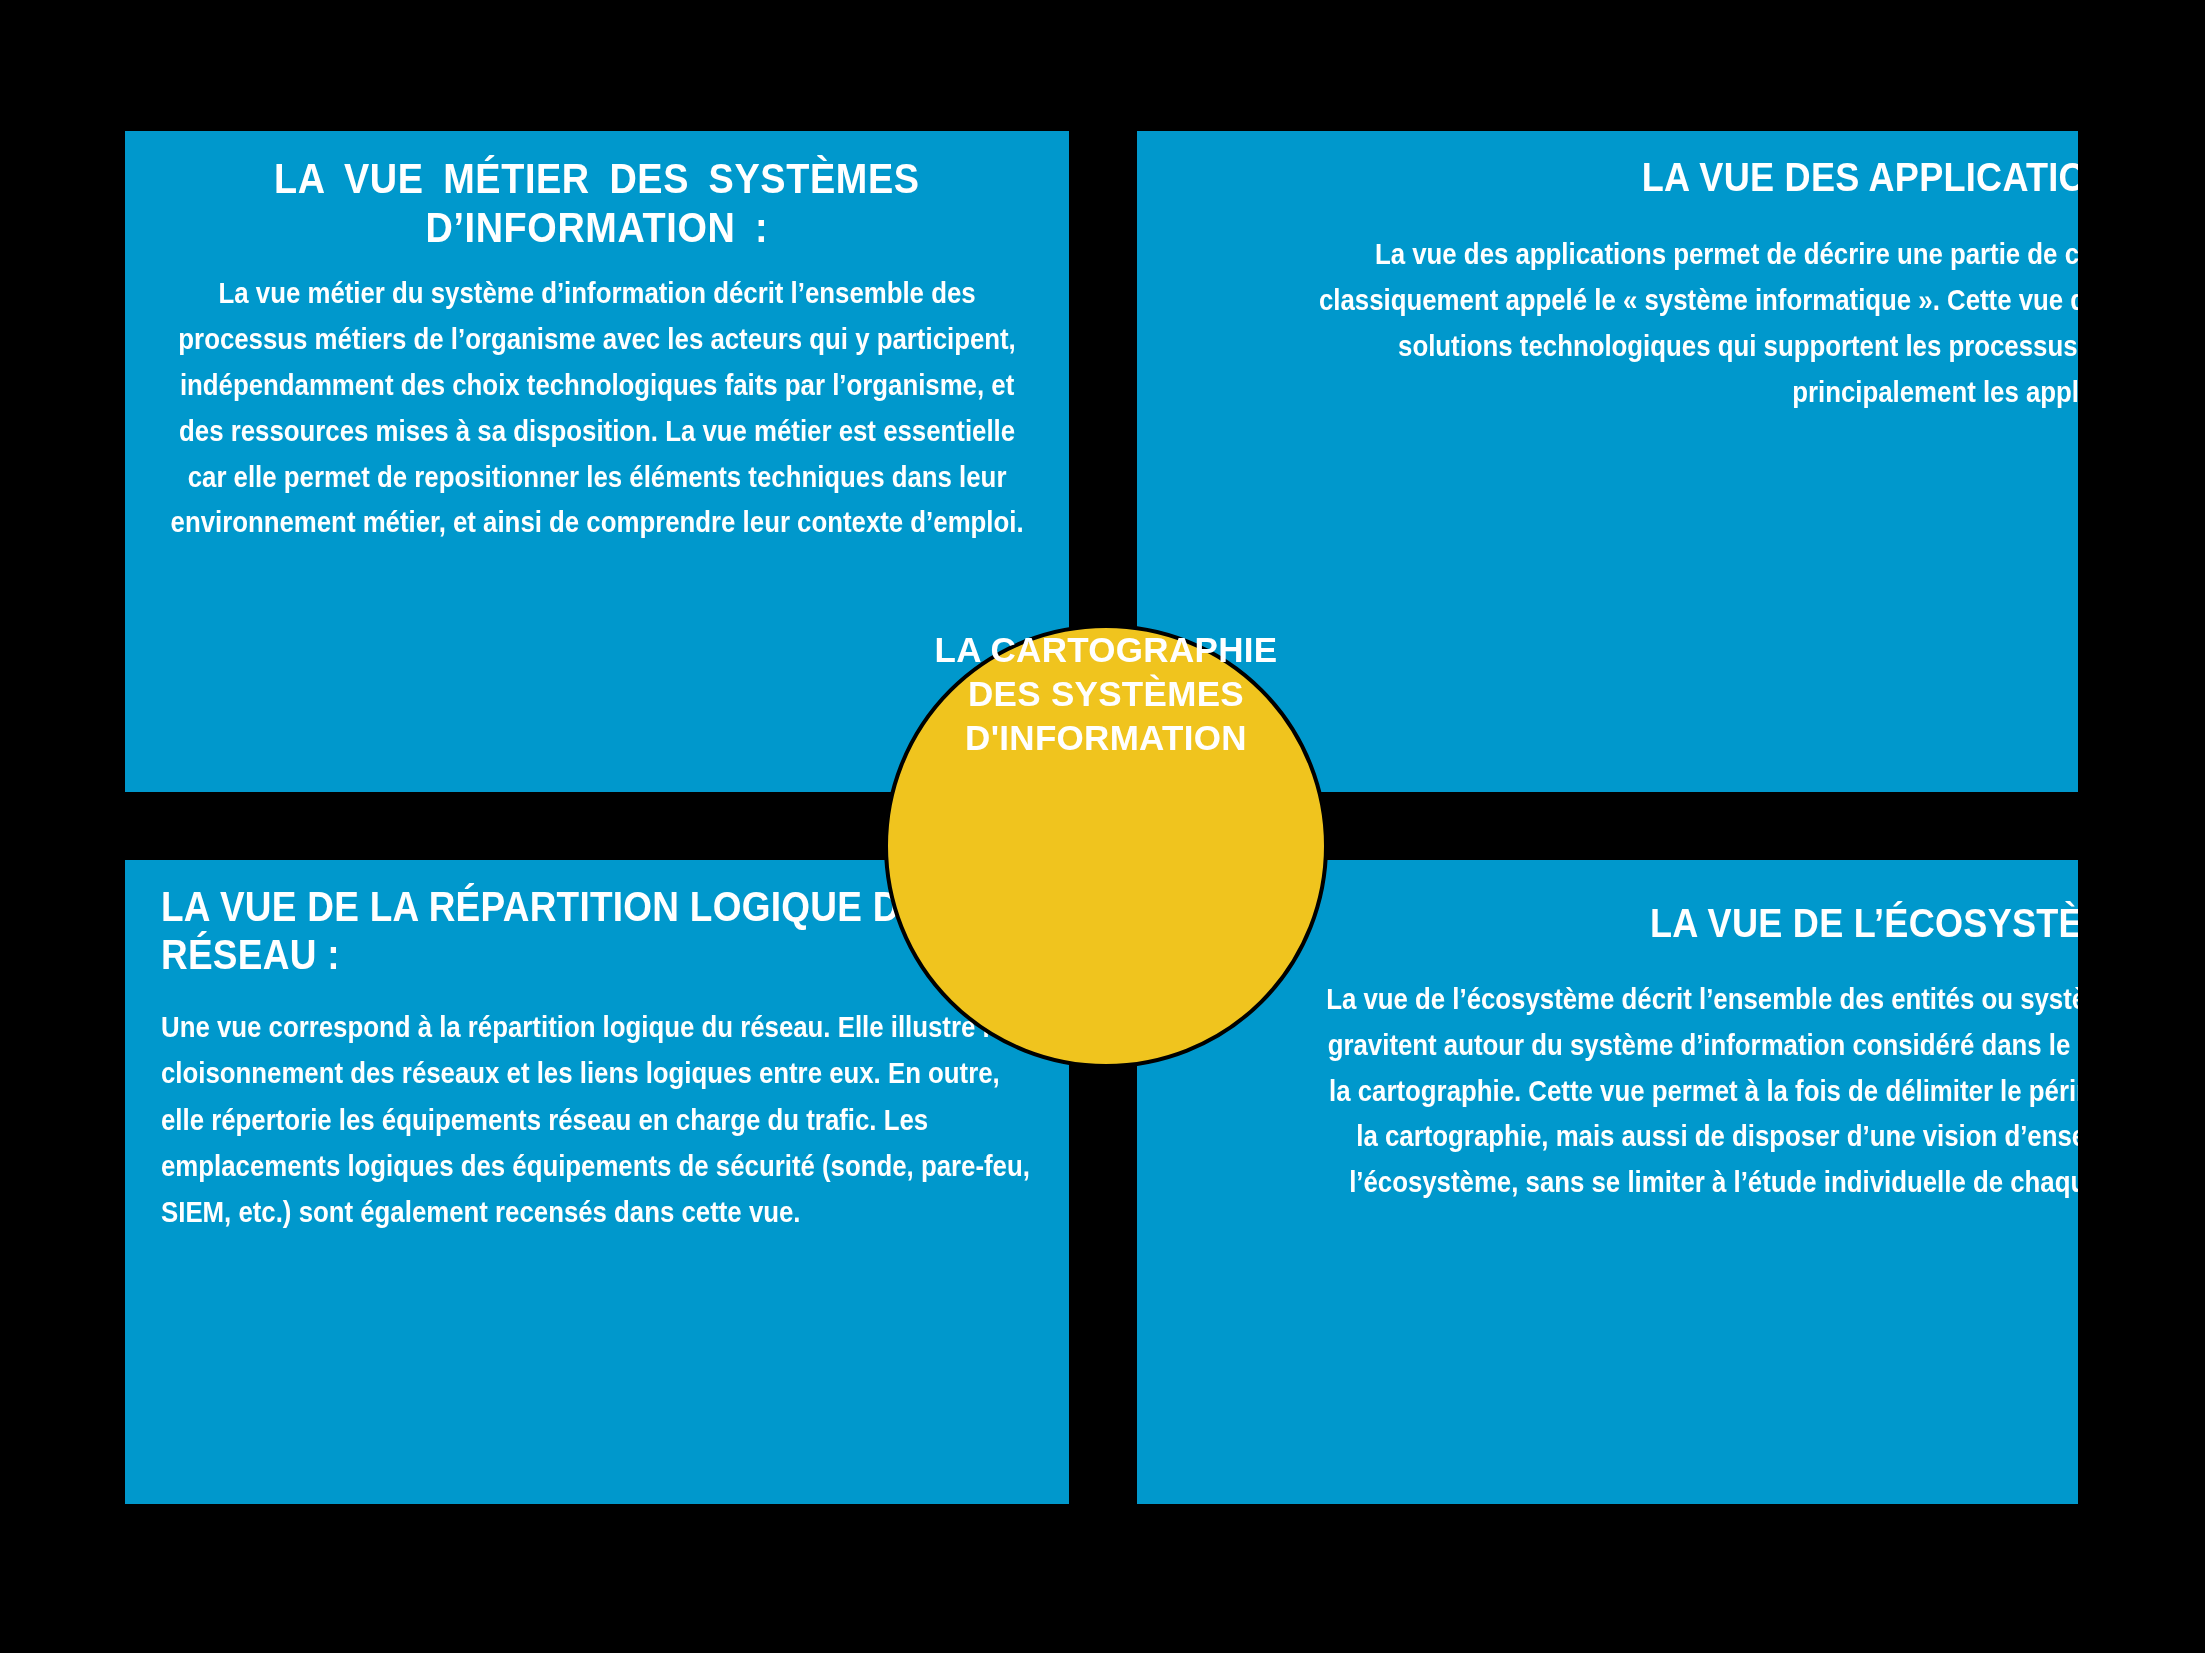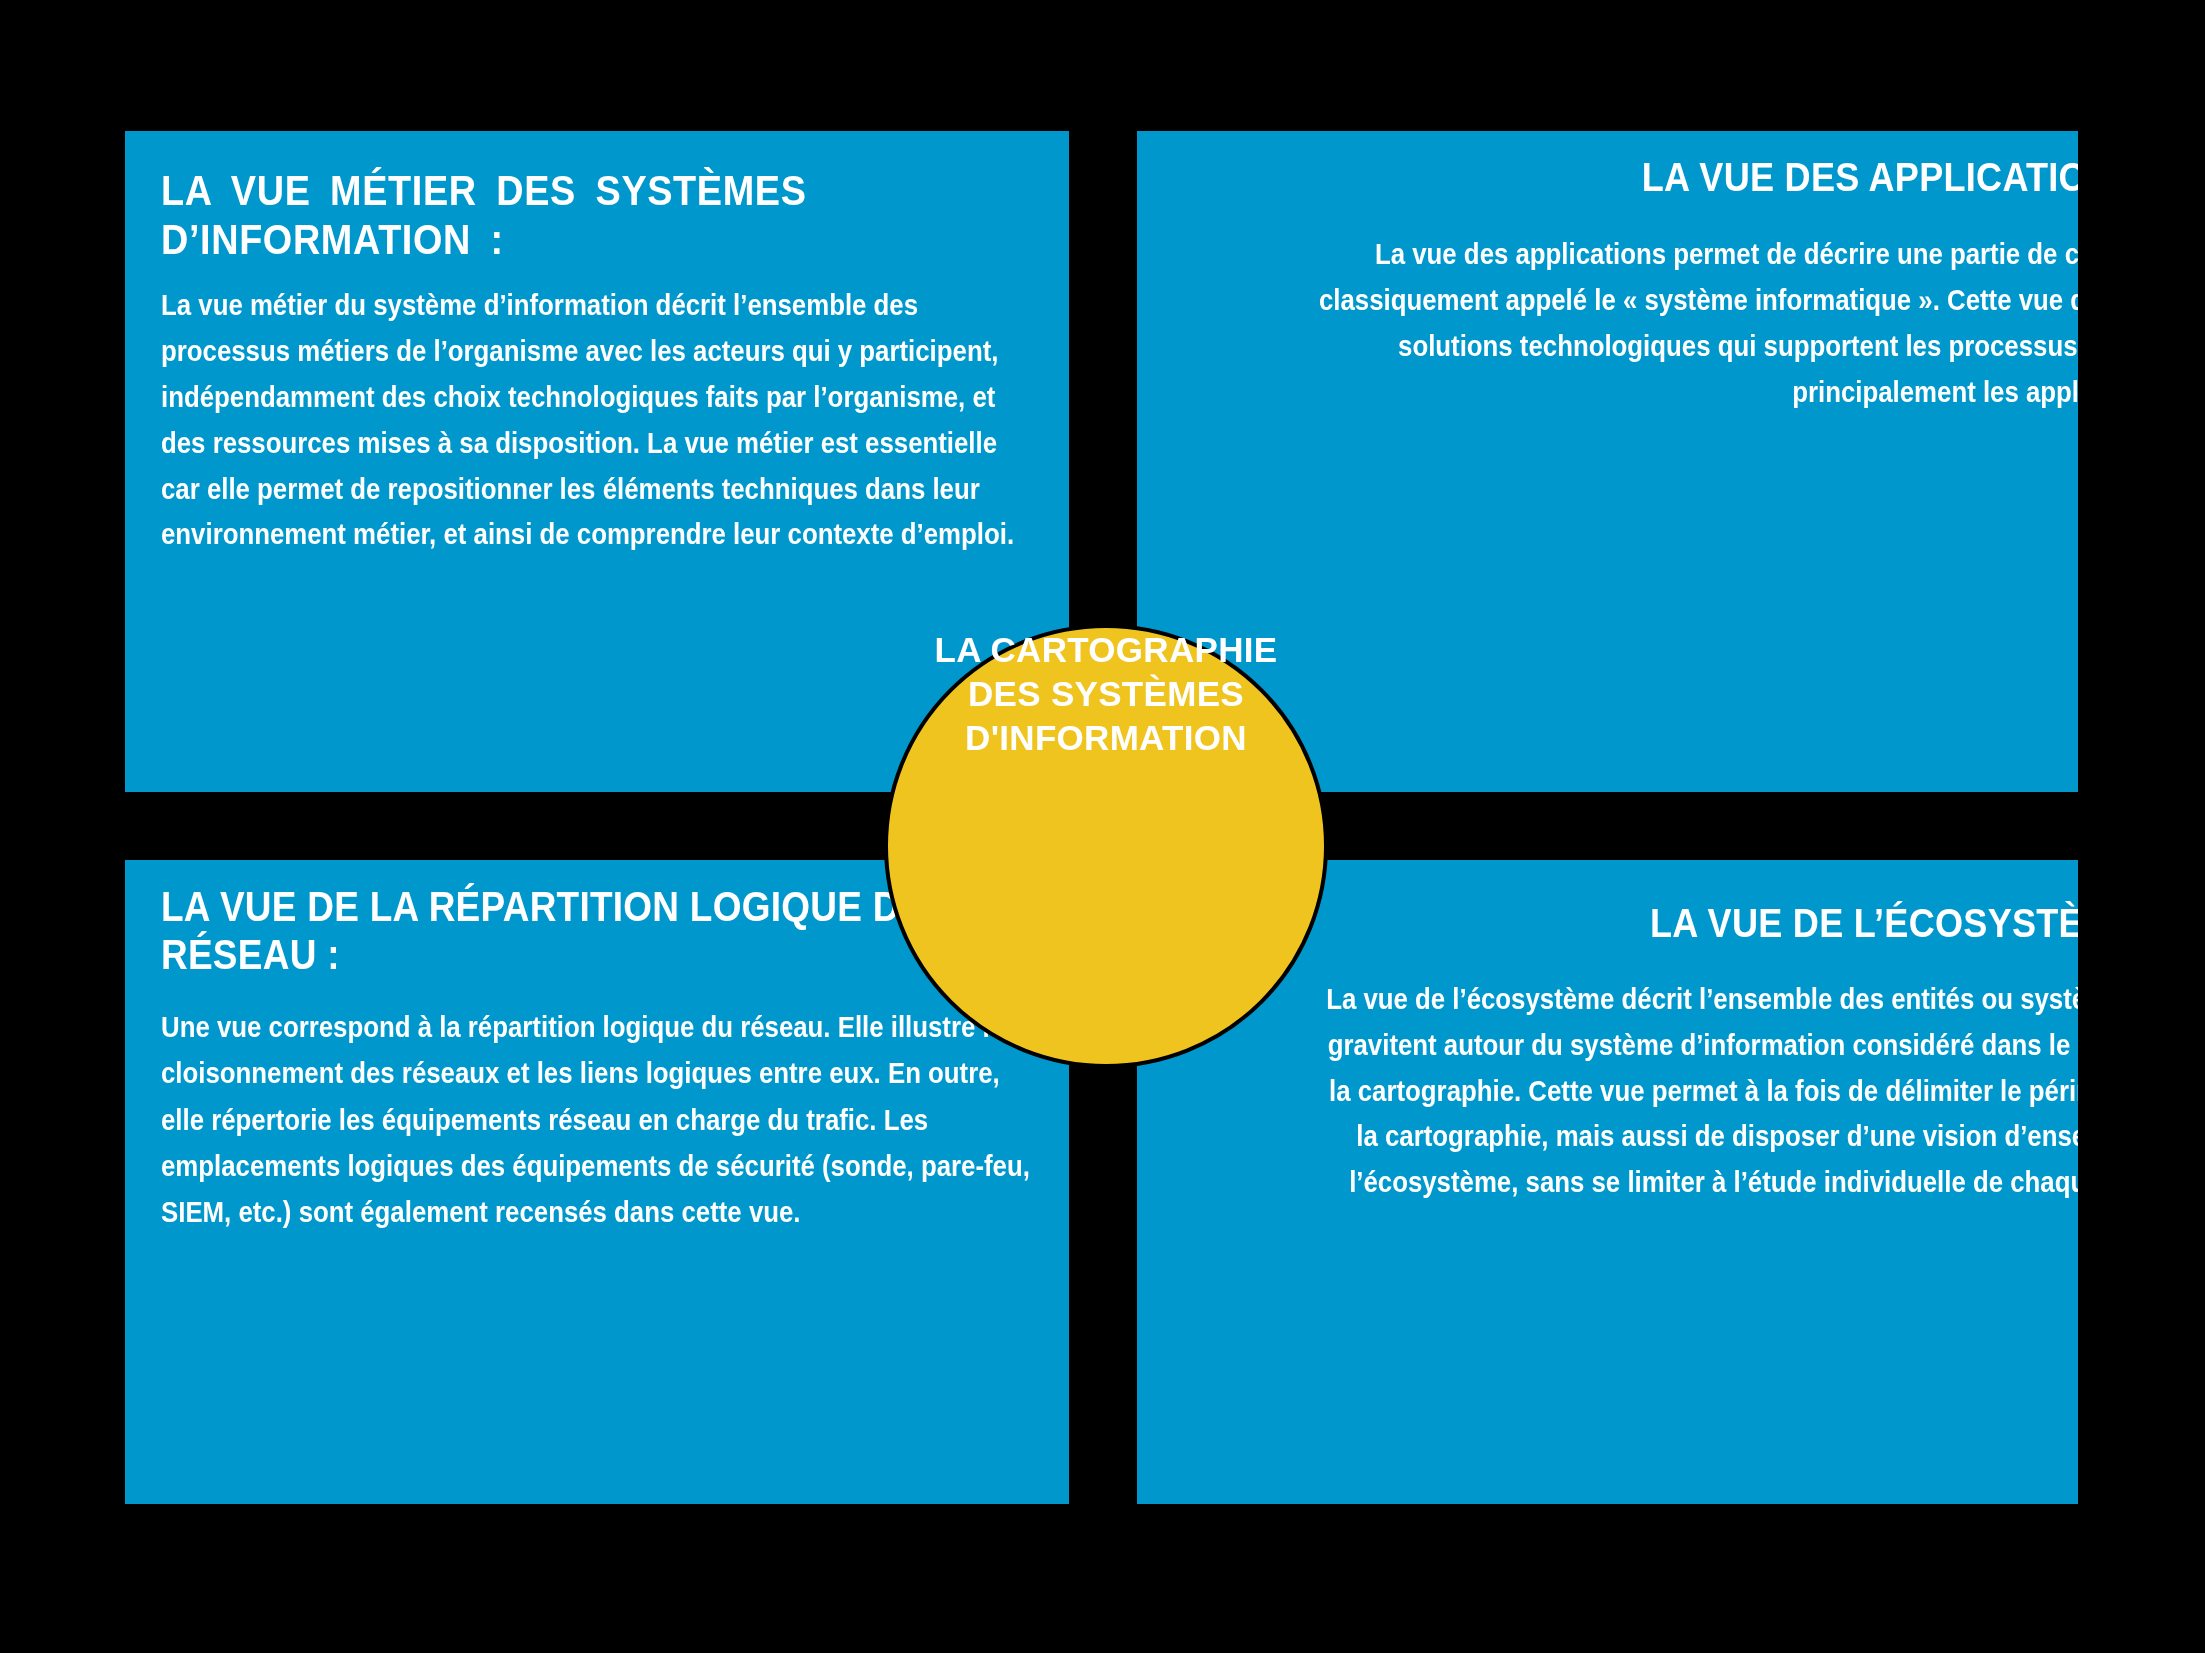--- a/index.html
+++ b/index.html
@@ -39,21 +39,21 @@
     box-sizing: border-box;
   }
 
   
   #panel-metier {
     left: 125px;
     top: 131px;
     width: 944px;
     height: 661px;
   }
-  #panel-metier .panel-inner { top: 35px; }
+  #panel-metier .panel-inner { top: 23px; text-align: center; }
 
   
   #panel-applications {
     left: 1137px;
     top: 131px;
     width: 941px;
     height: 661px;
   }
   #panel-applications .panel-inner { top: 23.4px; }
 

